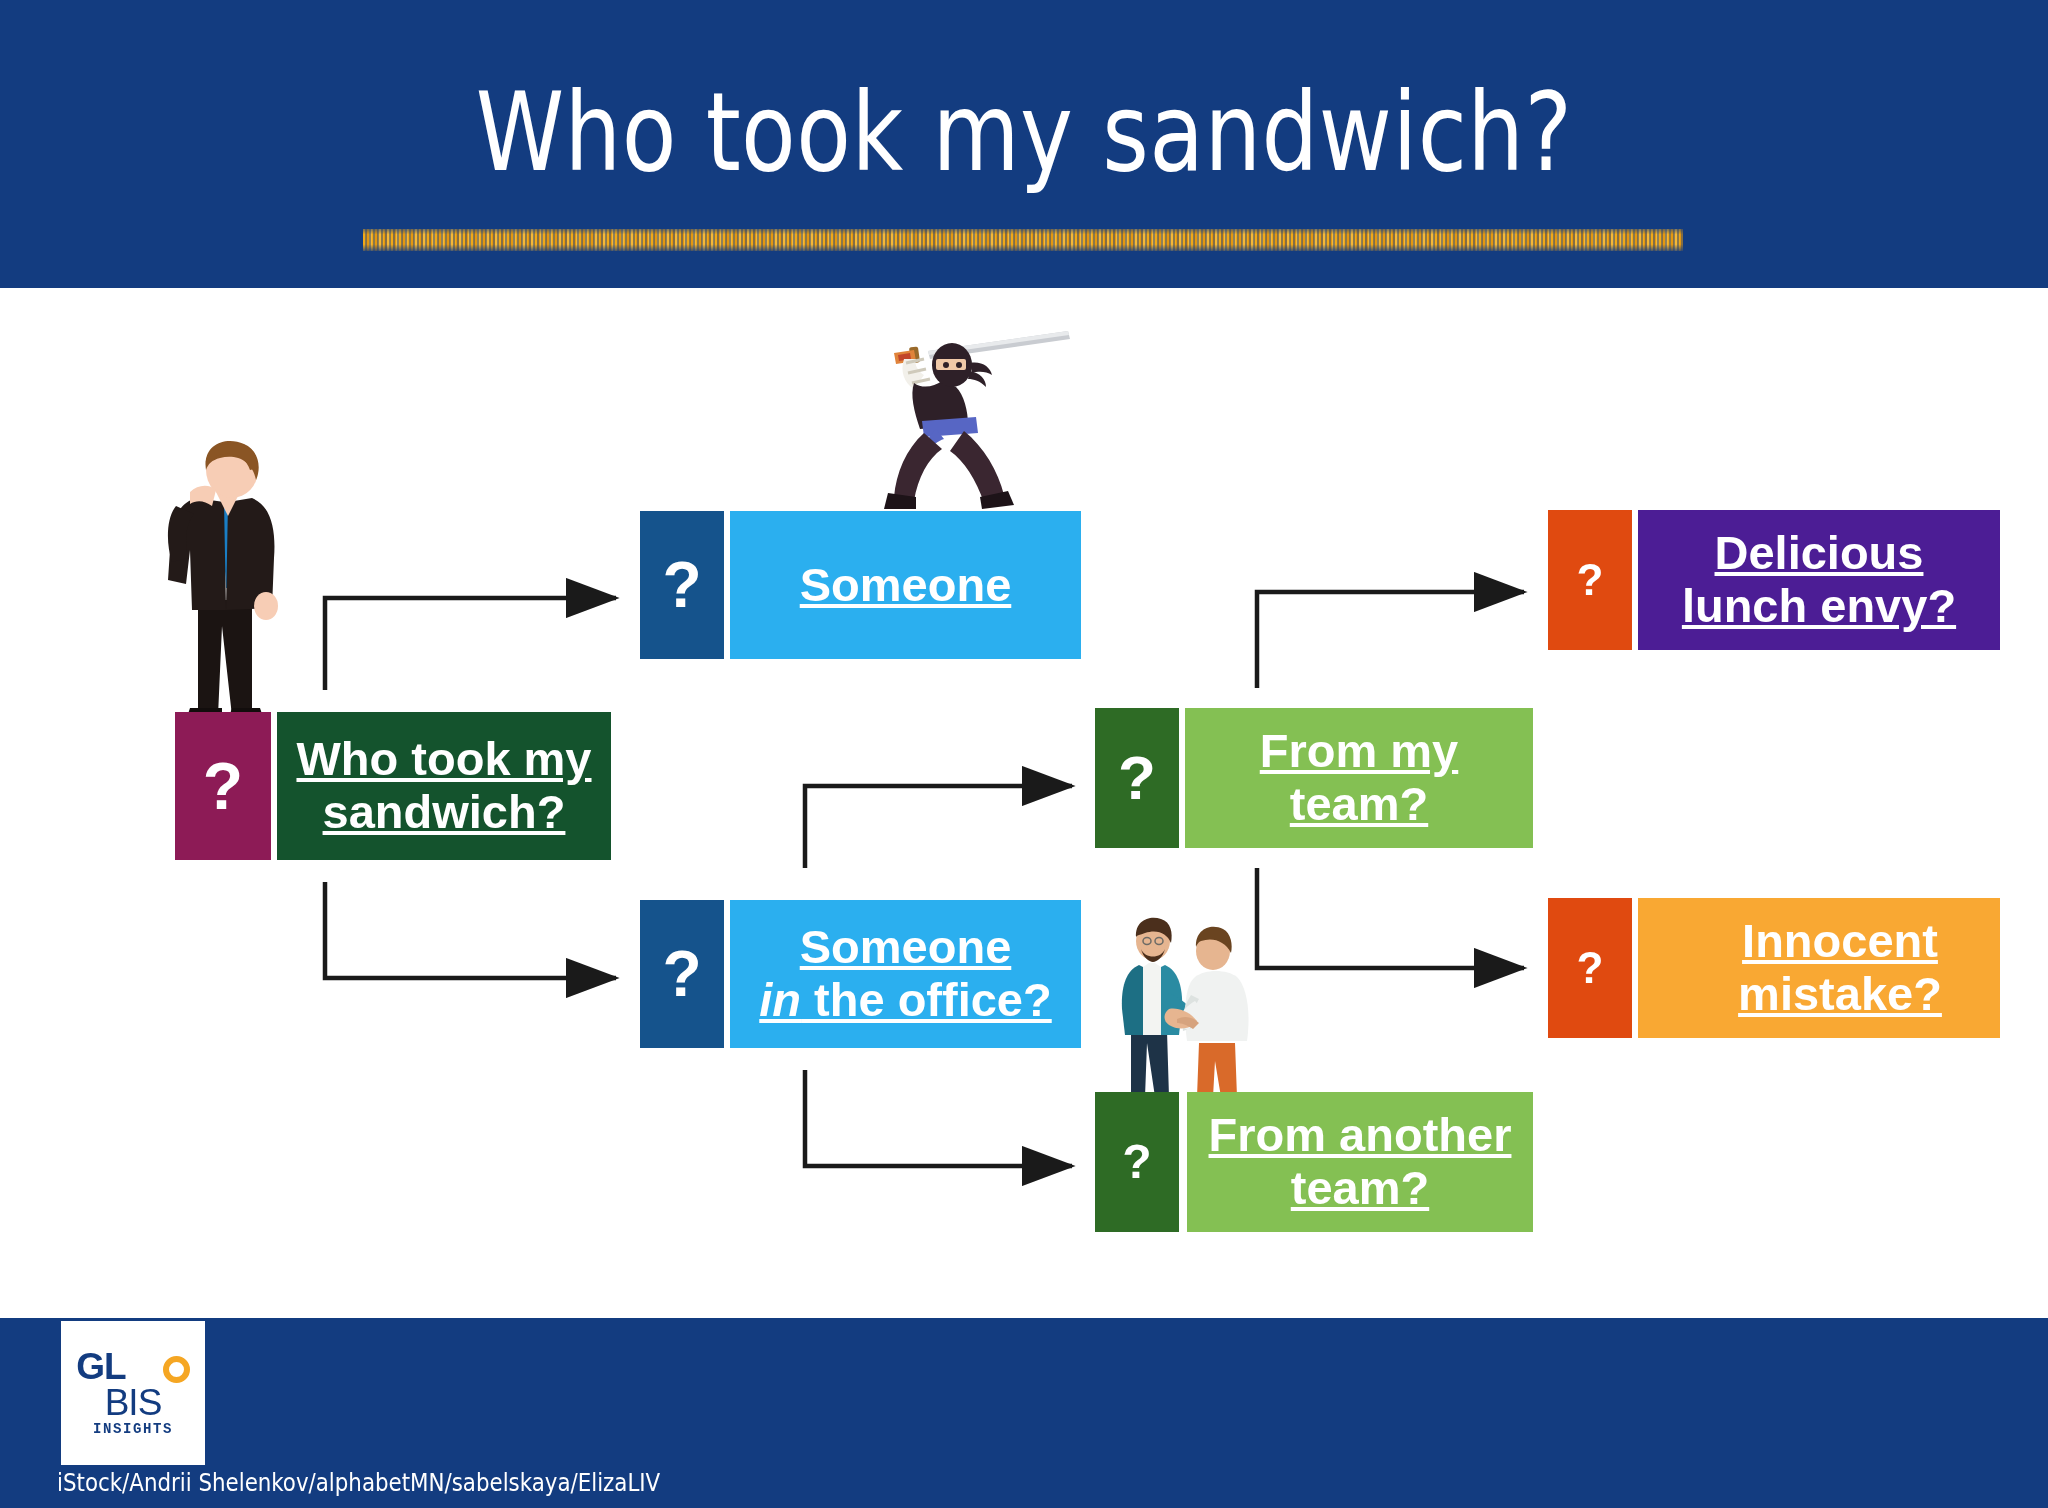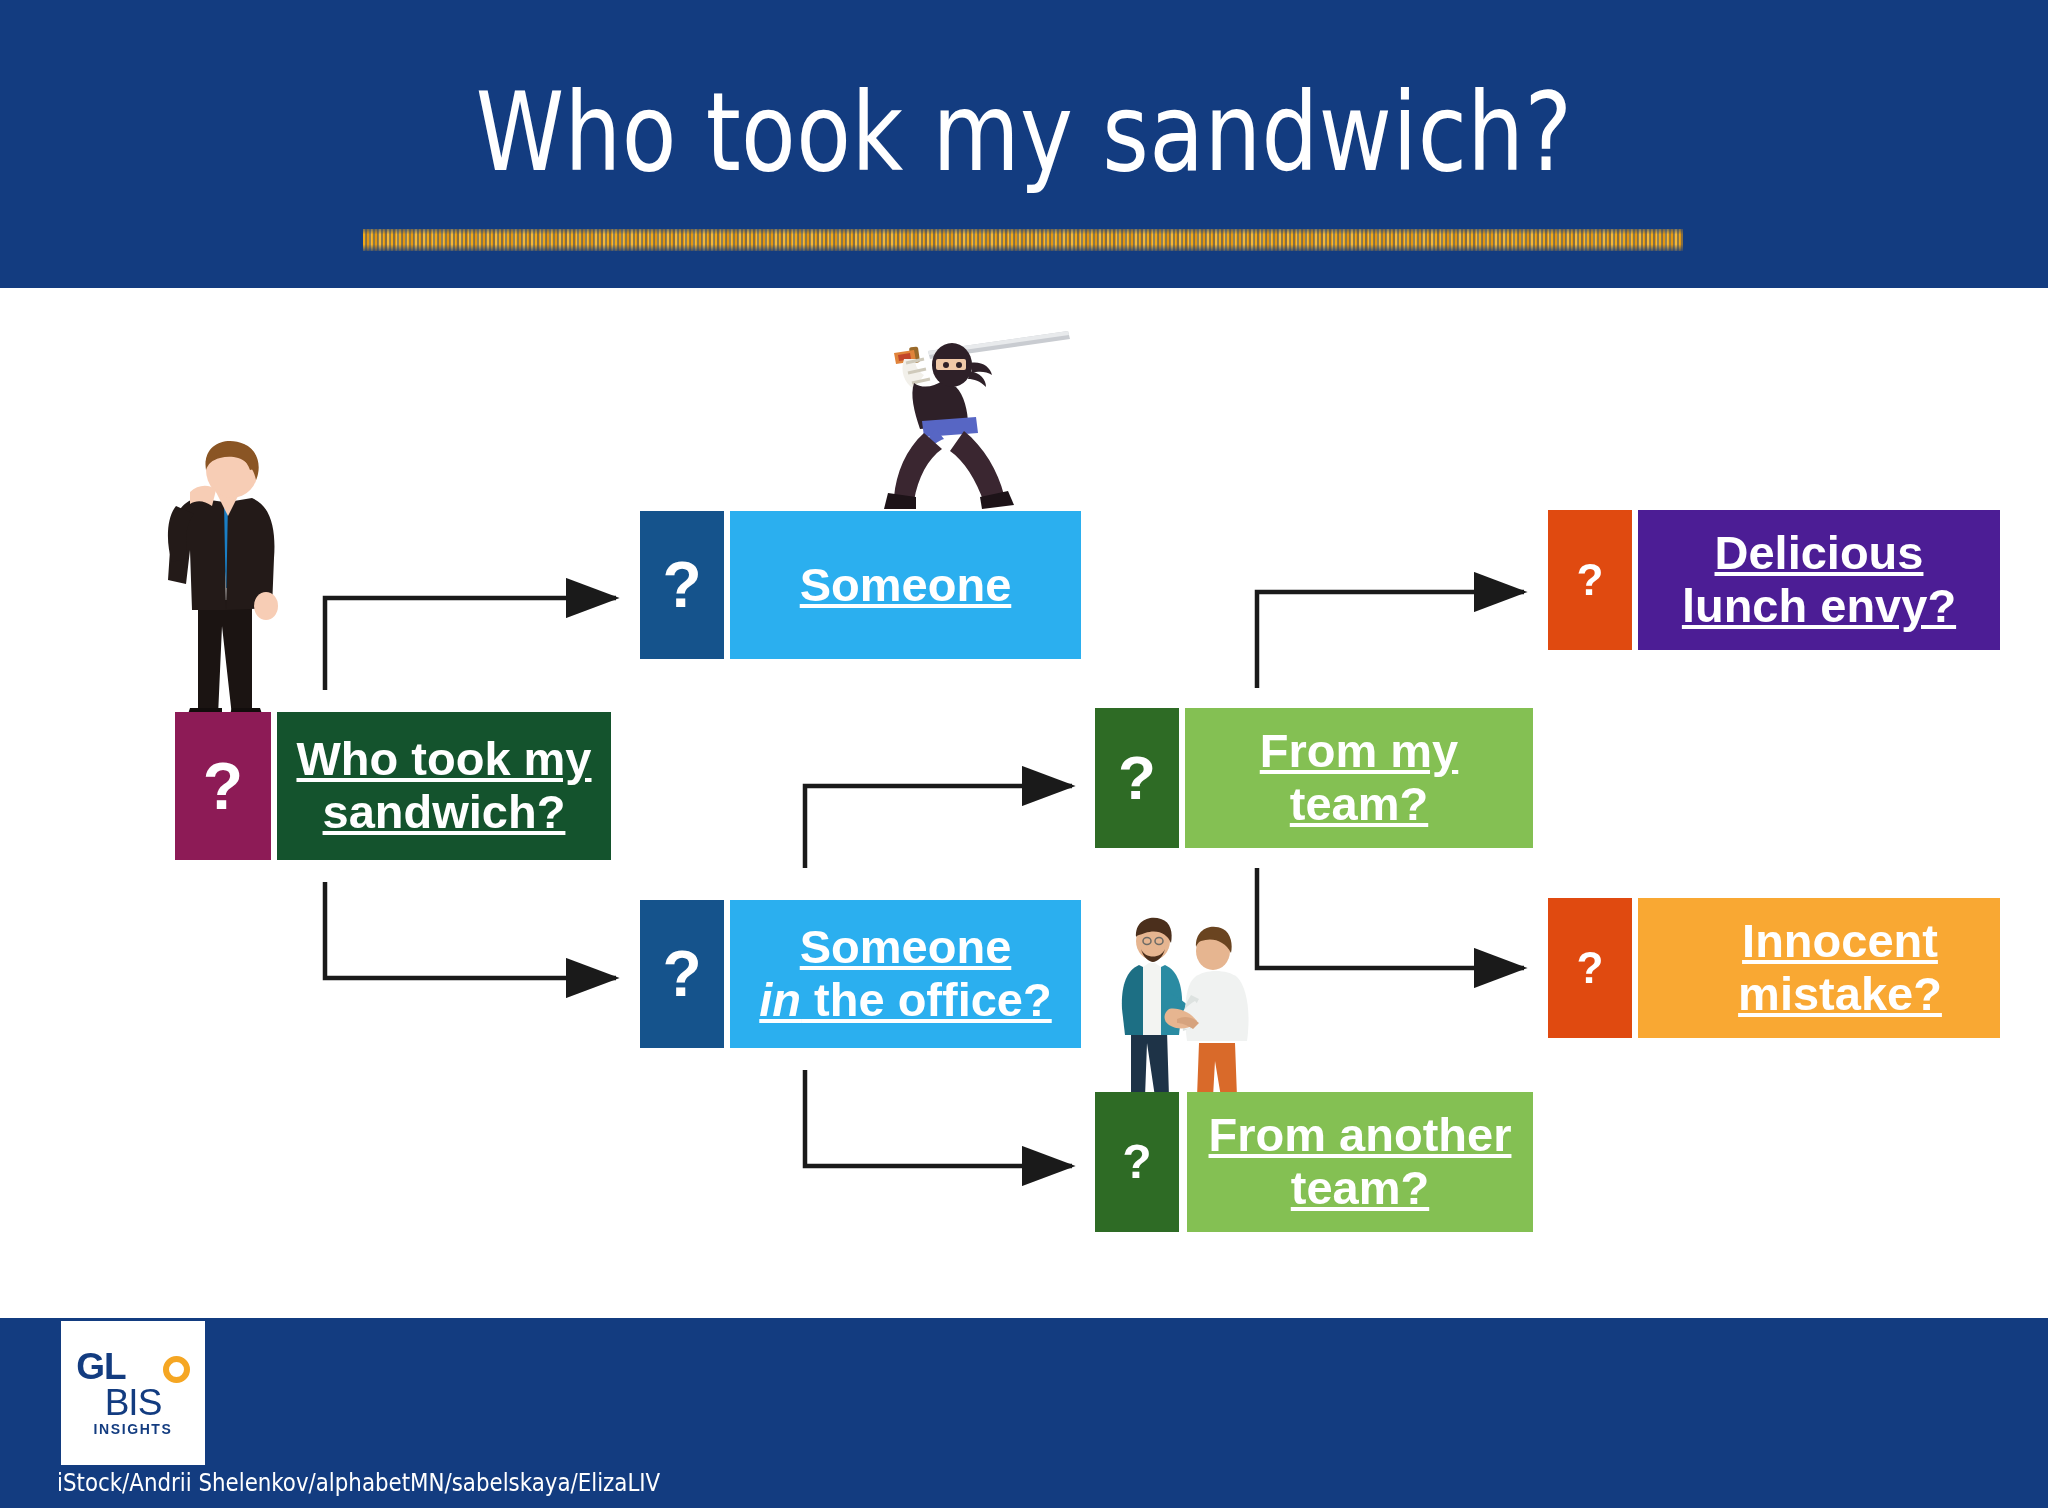--- a/index.html
+++ b/index.html
@@ -70,21 +70,21 @@
     display:inline-block;width:27px;height:27px;border:6px solid #f5a623;
     border-radius:50%;margin-left:1px;position:relative;top:2px;
     box-sizing:border-box;
   }
   .logo-line2{
     color:#133c80;font-weight:normal;font-size:37px;letter-spacing:-1px;
     line-height:0.96;font-family:"Liberation Sans",sans-serif;
   }
   .logo-line3{
     color:#133c80;font-weight:bold;font-size:14px;letter-spacing:1.6px;
-    font-family:Liberation Sans, sans-serif;
+    font-family:Liberation Mono, monospace;
   }
   .credit{
     position:absolute;left:57px;top:1468px;
     color:#ffffff;font-size:25px;font-weight:400;
     font-family:"DejaVu Sans Condensed","Liberation Sans",sans-serif;
     transform:scaleX(0.95);transform-origin:0 50%;
     white-space:nowrap;
   }
 
   

